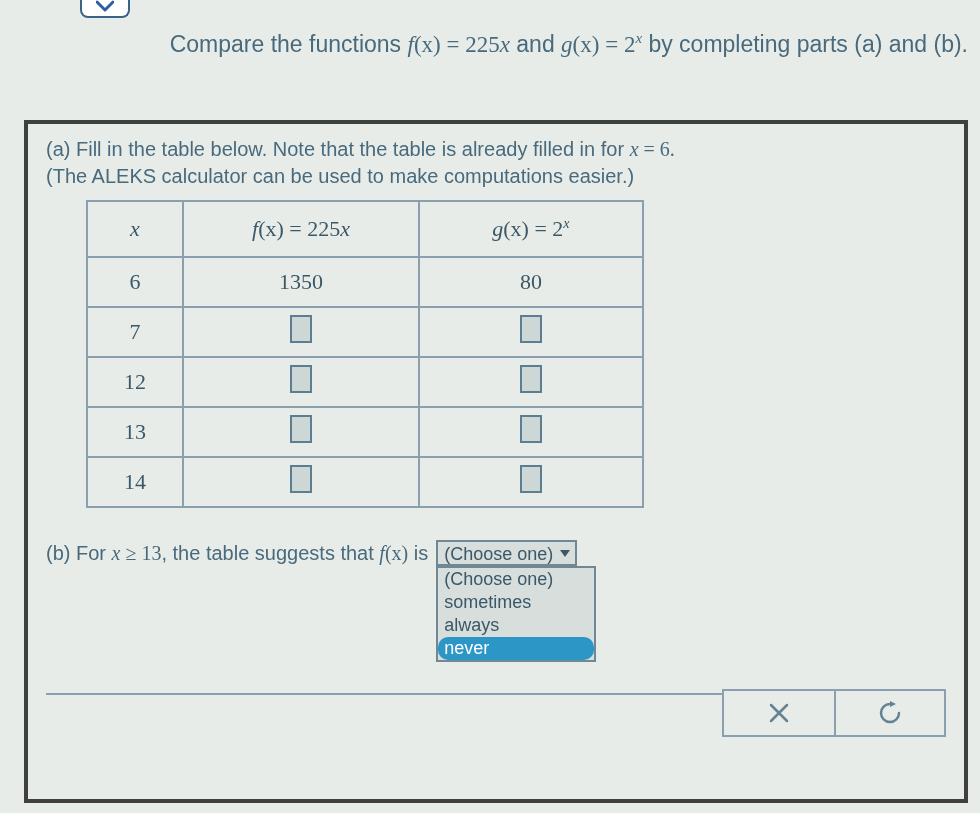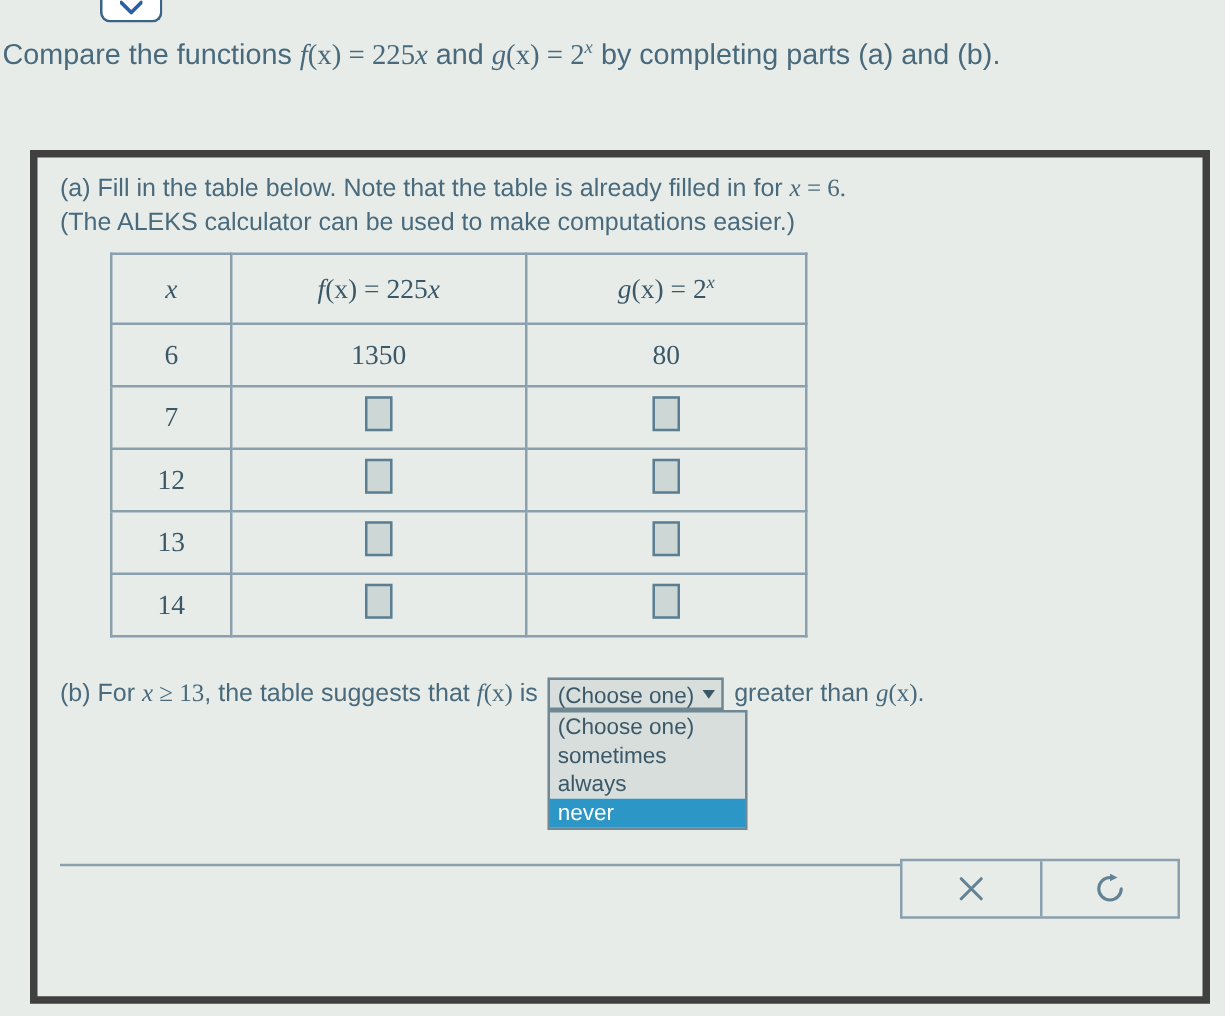--- a/index.html
+++ b/index.html
@@ -31,31 +31,32 @@
   .chevron-badge svg { display: block; }
   .prompt {
     position: absolute;
     top: 30px;
     left: 0;
     right: 12px;
     font-size: 23px;
     color: #486a7c;
     padding-left: 2px;
     white-space: nowrap;
+    text-align: right;
   }
   .math-i { font-style: italic; font-family: 'Times New Roman', serif; }
   .math { font-family: 'Times New Roman', serif; }
   .sup { font-size: 0.65em; vertical-align: super; font-style: italic; font-family: 'Times New Roman', serif; }
   .panel {
     position: absolute;
     top: 120px;
     left: 24px;
     right: 12px;
     bottom: 10px;
-    border: 6px solid #404040;
+    border: 4px solid #404040;
     background: #e8ece8;
     padding: 12px 18px 14px 18px;
   }
   .part-a {
     font-size: 20px;
     color: #486a7c;
     line-height: 1.35;
     margin-bottom: 10px;
   }
   table.func {
@@ -133,20 +134,21 @@
     z-index: 10;
   }
   .dropdown-list .opt {
     padding: 1px 6px;
     color: #3b5868;
     cursor: pointer;
   }
   .dropdown-list .opt.sel {
     background: #2c96c6;
     color: #fff;
+    border-radius: 10px;
   }
   .tail { white-space: nowrap; padding-top:2px; }
   .action-bar {
     position: absolute;
     right: 18px;
     bottom: 62px;
     border: 2px solid #8aa0af;
     border-top: 2px solid #8aa0af;
     display: flex;
     background: #e8ece8;
@@ -240,23 +242,20 @@
     </span>
     <span class="dropdown-wrap">
       <span class="dropdown-closed">(Choose one)</span>
       <div class="dropdown-list">
         <div class="opt">(Choose one)</div>
         <div class="opt">sometimes</div>
         <div class="opt">always</div>
         <div class="opt sel">never</div>
       </div>
     </span>
-    <span class="tail">
-      <span> greater than </span><span class="math-i">g</span><span class="math">(x)</span><span>.</span>
-    </span>
   </div>
 
   <div class="hr-line"></div>
 
   <div class="action-bar">
     <div class="btn">
       <svg width="22" height="22" viewBox="0 0 22 22">
         <path d="M3 3 L19 19 M19 3 L3 19" stroke="#638294" stroke-width="2.5" stroke-linecap="round"></path>
       </svg>
     </div>

